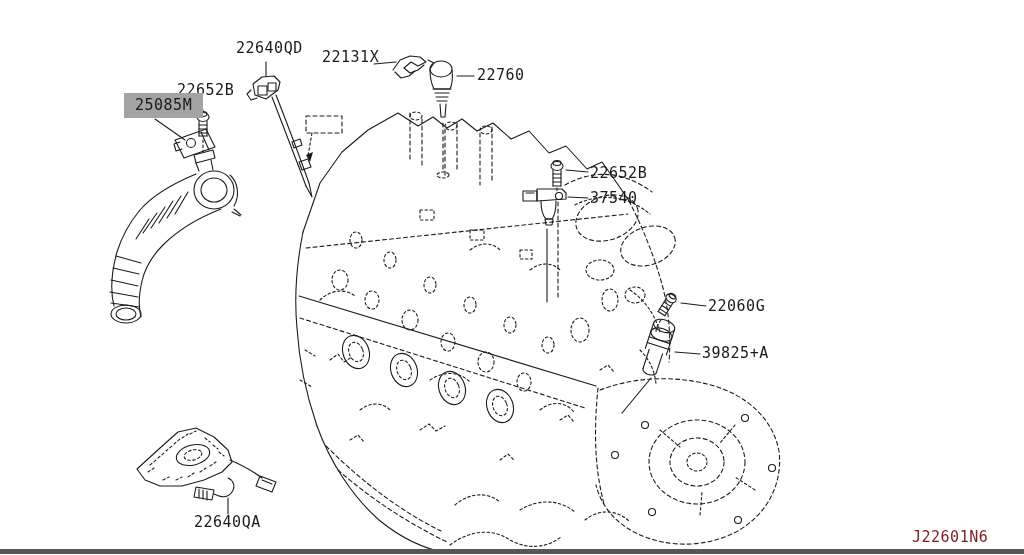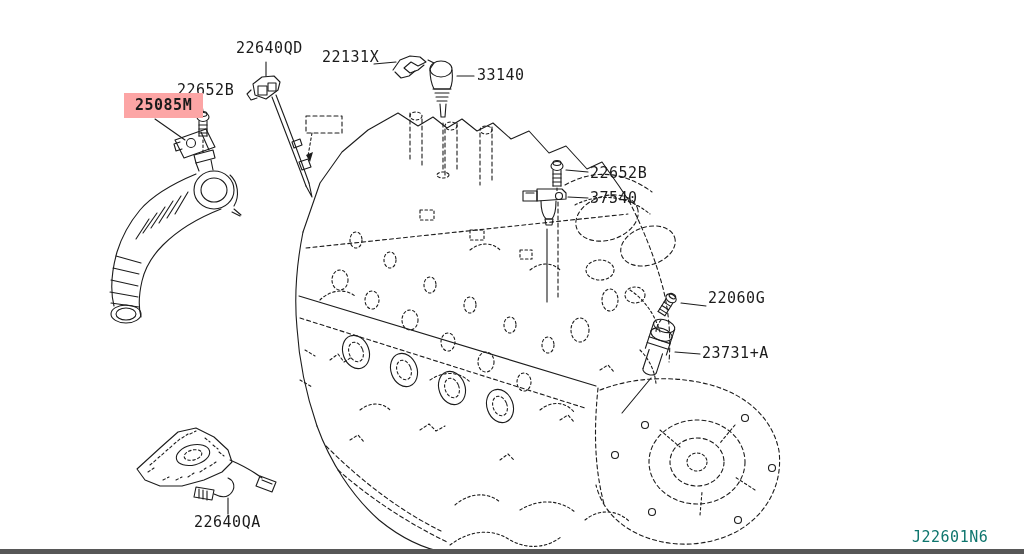--- a/index.html
+++ b/index.html
@@ -7,27 +7,26 @@
     width:1024px;height:555px;position:relative;overflow:hidden;
     background:#ffffff;
     font-family:"DejaVu Sans Mono","Liberation Mono",monospace;
   }
   #art{position:absolute;left:0;top:0;width:1024px;height:555px;}
   .part-label{
     position:absolute;font-size:15px;line-height:1;letter-spacing:.5px;
     color:#1b1b1b;white-space:nowrap;
   }
   .part-label.highlighted{
-    background:#fca5a5; 
+    background:#a3a3a3; 
     padding:5px 11px;
-    font-weight:bold;
   }
   .drawing-code{
     position:absolute;left:912px;top:528px;
-    font-size:15px;letter-spacing:.5px;color:#0f766e;white-space:nowrap;
+    font-size:15px;letter-spacing:.5px;color:#7f1d1d;white-space:nowrap;
   }
   .bottom-bar{
     position:absolute;left:0;top:549px;width:1024px;height:5px;background:#575757;
   }
   svg .d1{stroke-dasharray:4 3;}
   svg .d2{stroke-dasharray:2.5 2.5;}
 </style>
 </head>
 <body>
 
@@ -240,24 +239,24 @@
       <circle cx="738" cy="520" r="3.5"></circle>
       <circle cx="652" cy="512" r="3.5"></circle>
       <circle cx="615" cy="455" r="3.5"></circle>
       <path d="M660,430 L680,447 M735,425 L720,443 M755,490 L735,477 M700,515 L702,492" class="d2"></path>
     </g>
   </g>
 </svg>
 
 <div class="part-label" style="left:236px;top:41px">22640QD</div>
 <div class="part-label" style="left:322px;top:50px">22131X</div>
-<div class="part-label" style="left:477px;top:68px">33140</div>
+<div class="part-label" style="left:477px;top:68px">22760</div>
 <div class="part-label" style="left:177px;top:83px">22652B</div>
 <div class="part-label highlighted" style="left:124px;top:93px">25085M</div>
 <div class="part-label" style="left:590px;top:166px">22652B</div>
 <div class="part-label" style="left:590px;top:191px">37540</div>
-<div class="part-label" style="left:708px;top:291px">22060G</div>
-<div class="part-label" style="left:702px;top:346px">23731+A</div>
+<div class="part-label" style="left:708px;top:299px">22060G</div>
+<div class="part-label" style="left:702px;top:346px">39825+A</div>
 <div class="part-label" style="left:194px;top:515px">22640QA</div>
 
 <div class="drawing-code">J22601N6</div>
 
 <div class="bottom-bar"></div>
 
 </body></html>

